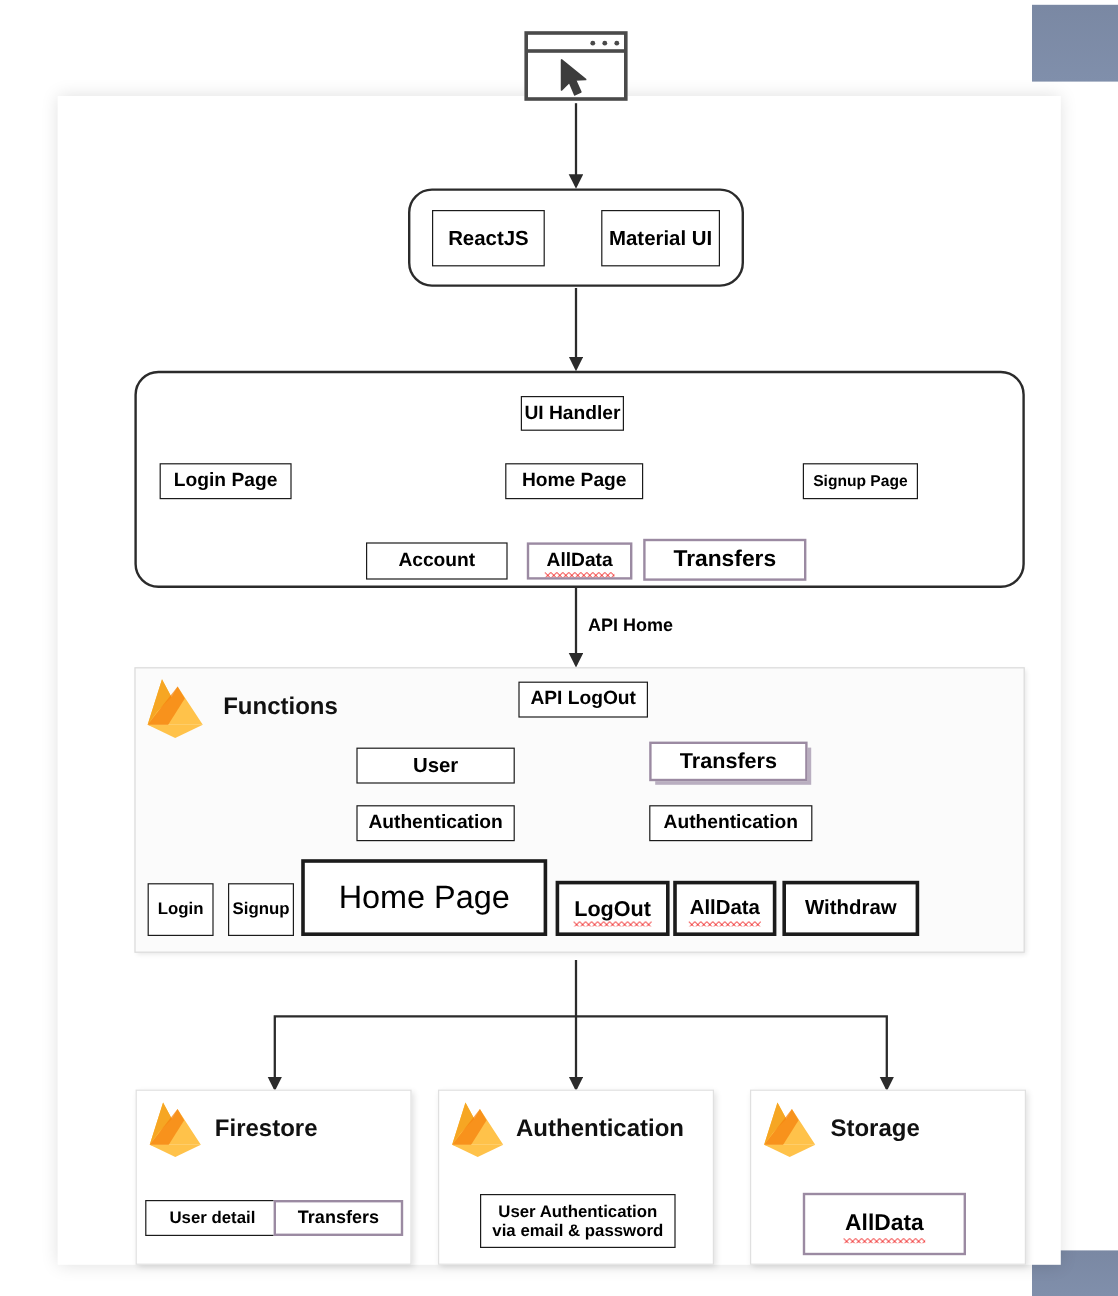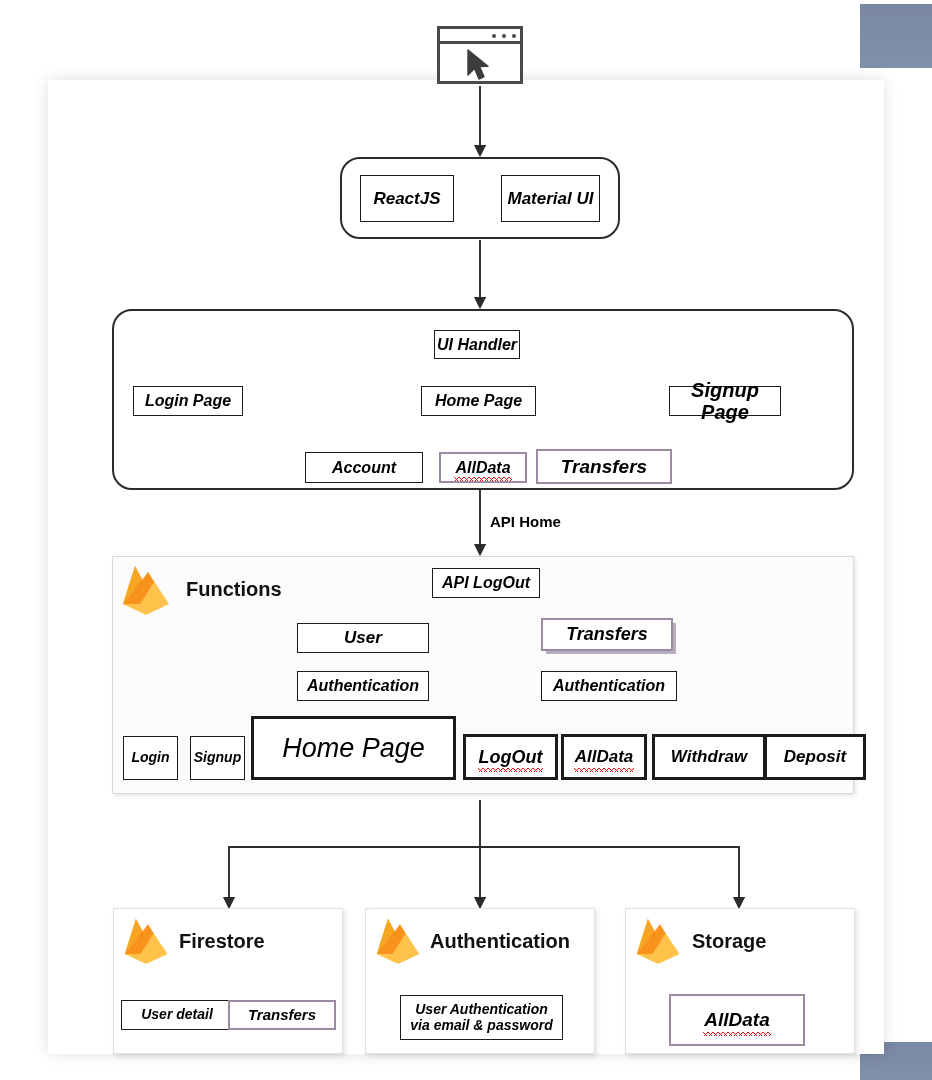--- a/index.html
+++ b/index.html
@@ -31,21 +31,20 @@
   .node {
     position: absolute;
     background: #fff;
     border: 2px solid #1b1b1b;
     display: flex; align-items: center; justify-content: center;
     font-weight: bold;
     color: #000;
     text-align: center;
     line-height: 1.12;
     white-space: pre-line;
-    font-style: italic;
   }
   .node.thin   { border-width: 1.7px; }
   .node.thick  { border-width: 3px; }
   .node.purple { border: 2.5px solid #9b8aa2; }
   .node.purple-sh { border: 2.5px solid #9b8aa2; box-shadow: 4px 4px 0 -1px #b9aec0; }
 
   
   .sq { position: relative; display: inline-block; }
   .sq::after {
     content: "";
@@ -191,21 +190,21 @@
   <div class="group-round" style="left:340px;top:157px;width:280px;height:82px"></div>
   <div class="node thin" style="left:360px;top:175px;width:94px;height:47px;font-size:17px">ReactJS</div>
   <div class="node thin" style="left:501px;top:175px;width:99px;height:47px;font-size:17px">Material UI</div>
 
   <div class="group-round" style="left:112px;top:309px;width:742px;height:181px"></div>
 
   <div class="node thin" style="left:434px;top:330px;width:86px;height:29px;font-size:16px">UI Handler</div>
 
   <div class="node thin" style="left:133px;top:386px;width:110px;height:30px;font-size:16px">Login Page</div>
   <div class="node thin" style="left:421px;top:386px;width:115px;height:30px;font-size:16px">Home Page</div>
-  <div class="node thin" style="left:669px;top:386px;width:112px;height:30px;font-size:20px">Signup Page</div>
+  <div class="node thin" style="left:669px;top:386px;width:96px;height:30px;font-size:13px">Signup Page</div>
 
   <div class="node thin" style="left:305px;top:452px;width:118px;height:31px;font-size:16px">Account</div>
   <div class="node purple" style="left:439px;top:452px;width:88px;height:31px;font-size:16px">
     <span class="sq">AllData</span>
   </div>
   <div class="node purple" style="left:536px;top:449px;width:136px;height:35px;font-size:19px">Transfers</div>
 
   <div class="plain-label" style="left:490px;top:513px;font-size:15px">API Home</div>
 
   <div class="panel-flat" style="left:112px;top:556px;width:742px;height:238px"></div>
@@ -231,21 +230,20 @@
   <div class="node thin" style="left:190px;top:736px;width:55px;height:44px;font-size:14px">Signup</div>
   <div class="node thick" style="left:251px;top:716px;width:205px;height:64px;font-size:27px;font-weight:normal">Home Page</div>
 
   <div class="node thick" style="left:463px;top:734px;width:95px;height:46px;font-size:18px">
     <span class="sq">LogOut</span>
   </div>
   <div class="node thick" style="left:561px;top:734px;width:86px;height:46px;font-size:17px">
     <span class="sq">AllData</span>
   </div>
   <div class="node thick" style="left:652px;top:734px;width:114px;height:46px;font-size:17px">Withdraw</div>
-  <div class="node thick" style="left:764px;top:734px;width:102px;height:46px;font-size:17px">Deposit</div>
 
   <div class="svc-card" style="left:113px;top:908px;width:230px;height:146px"></div>
   <svg style="position:absolute;left:121px;top:915px" width="52" height="50" viewBox="0 0 56 54">
     <path d="M4,42 L16,4 L24,19 L29,10 L50,42 Z" fill="#ffc24a"></path>
     <path d="M4,42 L16,4 L24,19 L12,31 Z" fill="#f6a623"></path>
     <path d="M4,42 L29,10 L35,20 L18,47 Z" fill="#f6820d" opacity=".75"></path>
     <path d="M4,42 L50,42 L27,53 Z" fill="#ffc24a"></path>
   </svg>
   <div class="svc-title" style="left:179px;top:930px">Firestore</div>
   <div class="node thin" style="left:121px;top:1000px;width:112px;height:30px;font-size:14px">User detail</div>

